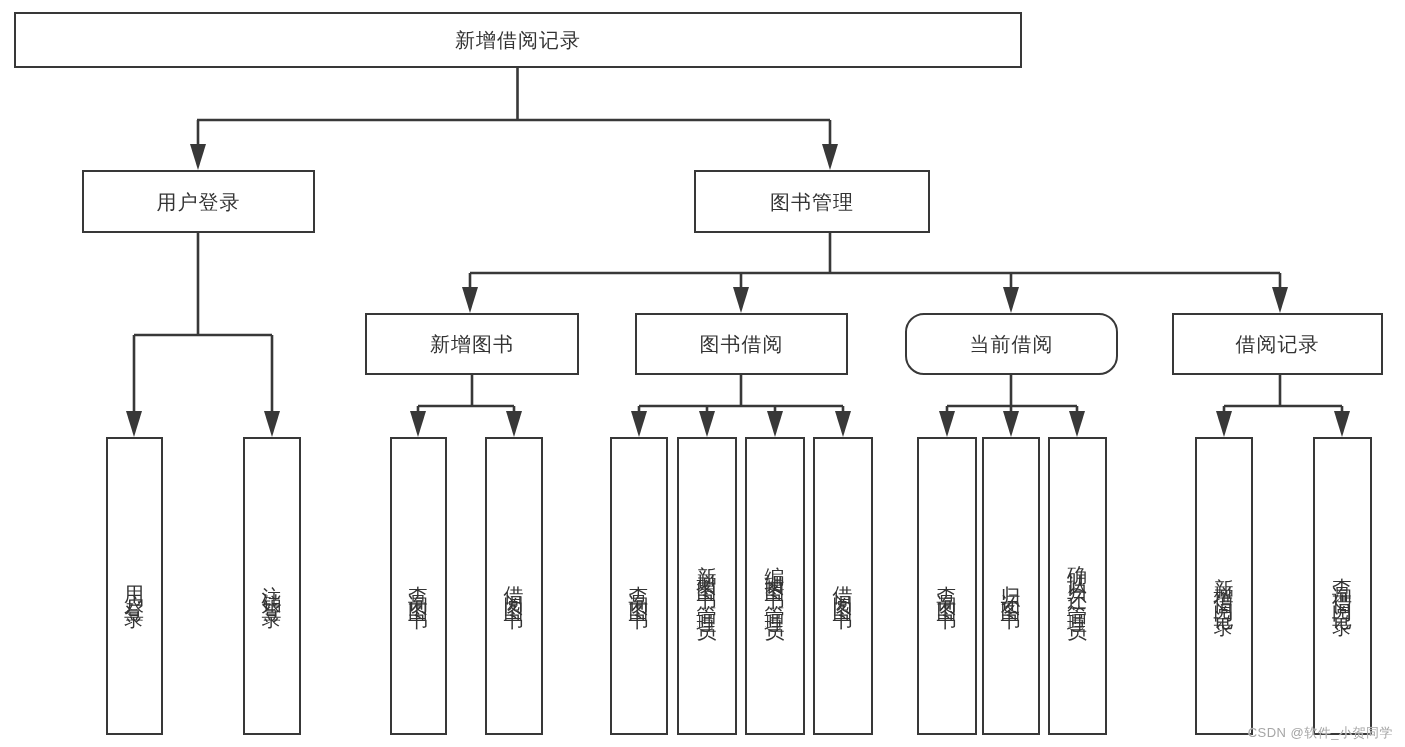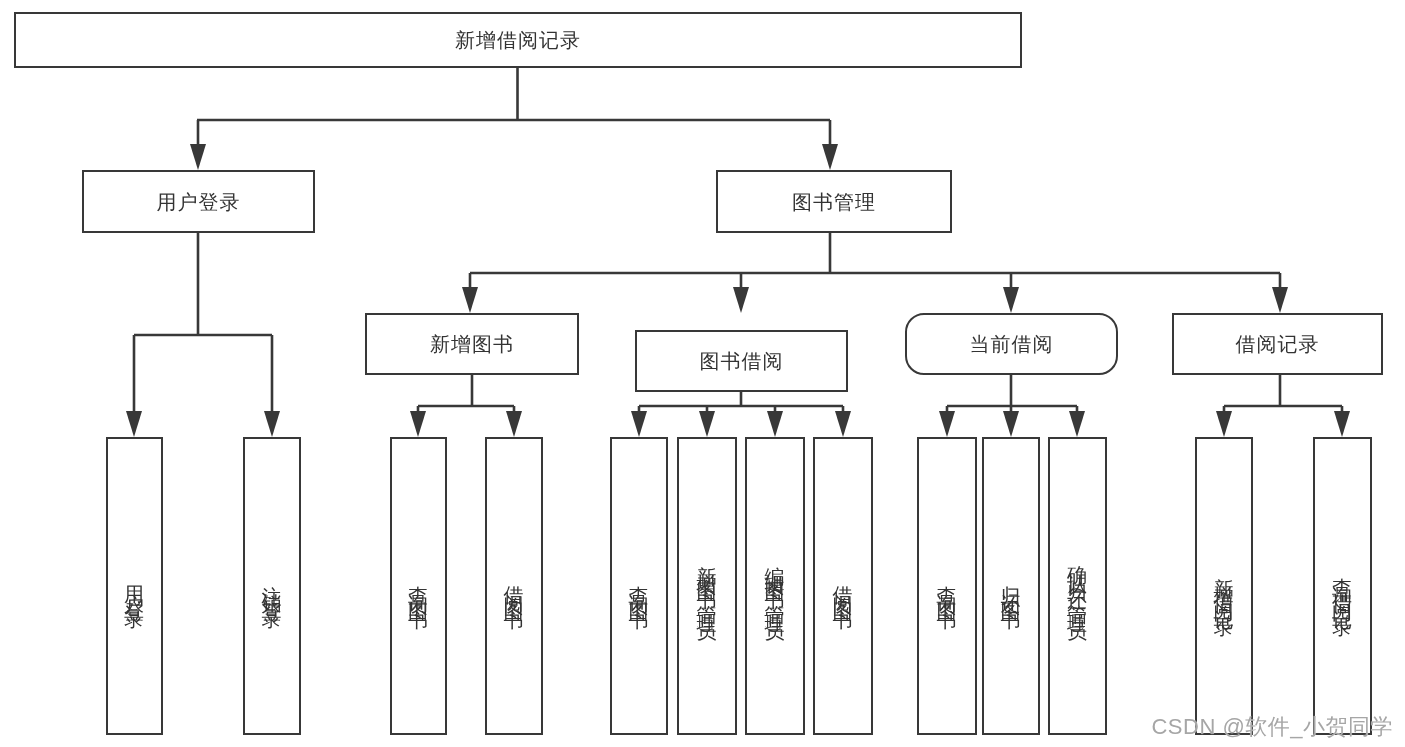--- a/index.html
+++ b/index.html
@@ -39,21 +39,21 @@
   .node.leaf {
     writing-mode: vertical-rl;
     text-orientation: mixed;
     letter-spacing: 8px;
     white-space: normal;
   }
   .watermark {
     position: absolute;
     right: 12px;
     bottom: 5px;
-    font-size: 22px;
+    font-size: 13px;
     color: #a6a6a6;
     letter-spacing: 0.5px;
     z-index: 5;
     text-shadow: 0 0 1px #ffffff;
   }
 </style>
 </head>
 <body>
 
 <div class="canvas">
@@ -101,24 +101,24 @@
       <polygon points="1069,411 1085,411 1077,437"></polygon>
 
       <polygon points="1216,411 1232,411 1224,437"></polygon>
       <polygon points="1334,411 1350,411 1342,437"></polygon>
     </g>
   </svg>
 
   <div class="node" style="left:14px; top:12px; width:1008px; height:56px;">新增借阅记录</div>
 
   <div class="node" style="left:82px; top:170px; width:233px; height:63px;">用户登录</div>
-  <div class="node" style="left:716px; top:170px; width:236px; height:63px;">图书管理</div>
+  <div class="node" style="left:694px; top:170px; width:236px; height:63px;">图书管理</div>
 
   <div class="node" style="left:365px; top:313px; width:214px; height:62px;">新增图书</div>
-  <div class="node" style="left:635px; top:330px; width:213px; height:62px;">图书借阅</div>
+  <div class="node" style="left:635px; top:313px; width:213px; height:62px;">图书借阅</div>
   <div class="node" style="left:905px; top:313px; width:213px; height:62px;border-radius:19px;">当前借阅</div>
   <div class="node" style="left:1172px; top:313px; width:211px; height:62px;">借阅记录</div>
 
   <div class="node leaf" style="left:106px; top:437px; width:57px; height:298px;">用户登录</div>
   <div class="node leaf" style="left:243px; top:437px; width:58px; height:298px;">注销登录</div>
 
   <div class="node leaf" style="left:390px; top:437px; width:57px; height:298px;">查询图书</div>
   <div class="node leaf" style="left:485px; top:437px; width:58px; height:298px;">借阅图书</div>
 
   <div class="node leaf" style="left:610px; top:437px; width:58px; height:298px;">查询图书</div>

